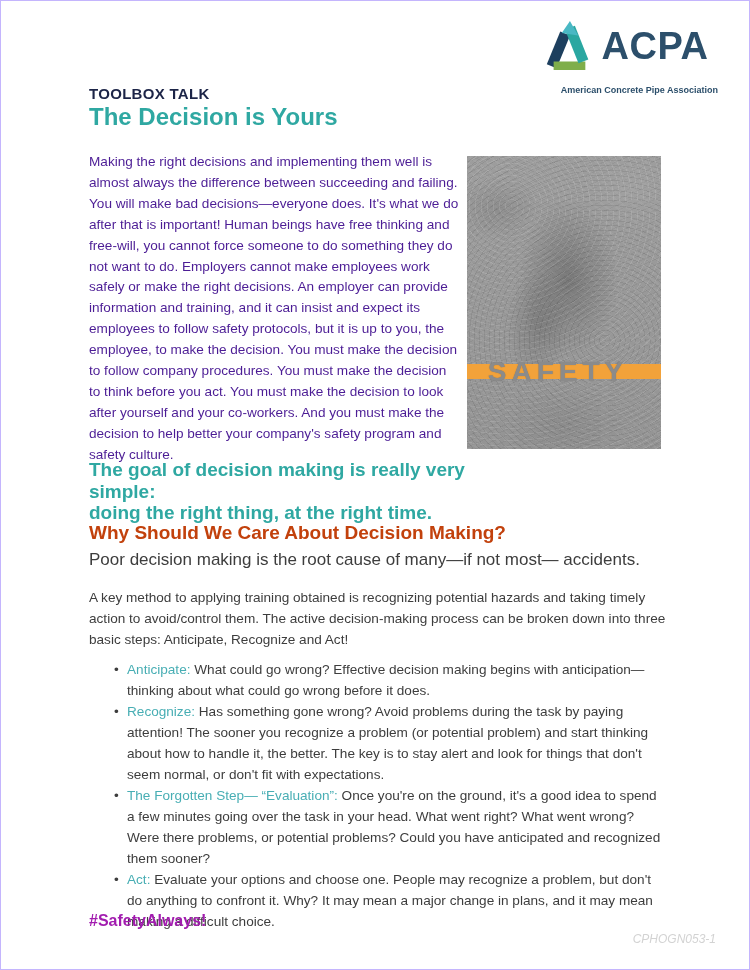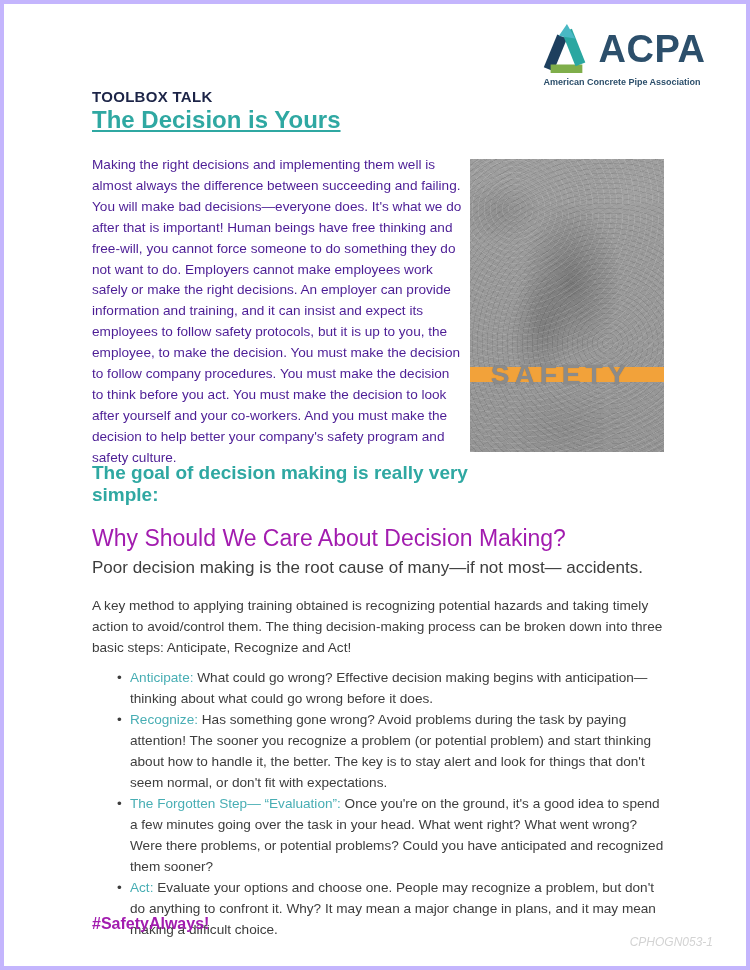--- a/index.html
+++ b/index.html
@@ -7,21 +7,21 @@
   body {
     font-family: "Liberation Sans", sans-serif;
     width: 750px;
     margin: 0 auto;
   }
   .page {
     position: relative;
     width: 750px;
     height: 970px;
     background: #ffffff;
-    border: 4px solid #c4b5fd;
+    border: 1px solid #c4b5fd;
     overflow: hidden;
   }
 
   
   .logo {
     position: absolute;
     top: 20px;
     right: 31px;
     width: 186px;
     text-align: center;
@@ -33,45 +33,45 @@
     gap: 6px;
   }
   .logo-acronym {
     font-size: 38px;
     font-weight: bold;
     letter-spacing: 0.5px;
     color: #2c4f6b;
     line-height: 1;
   }
   .logo-tagline {
-    margin-top: 3px;
+    margin-top: 14px;
     font-size: 9px;
     font-weight: bold;
     color: #2c4f6b;
     white-space: nowrap;
+    text-align: right;
   }
 
   
   .kicker {
     position: absolute;
     left: 88px;
     top: 84px;
     font-size: 15px;
     font-weight: bold;
     letter-spacing: 0.3px;
     color: #1c2447;
   }
   .page-title {
     position: absolute;
     left: 88px;
     top: 102px;
     font-size: 24px;
     font-weight: bold;
     color: #2fa8a2;
-    text-decoration: underline;
   }
 
   
   .intro-text {
     position: absolute;
     left: 88px;
     top: 151px;
     width: 370px;
     font-size: 13.6px;
     line-height: 20.9px;
@@ -130,23 +130,23 @@
 
   
   .main-block {
     position: absolute;
     left: 88px;
     top: 521px;
     width: 586px;
     color: #3d3d3d;
   }
   .section-heading {
-    font-size: 23px;
-    font-weight: normal;
-    color: #a21caf;
+    font-size: 19px;
+    font-weight: bold;
+    color: #c2410c;
   }
   .para-1 { margin-top: 5px; font-size: 17px; line-height: 21px; }
   .para-2 { margin-top: 17px; font-size: 13.6px; line-height: 21px; }
   .bullets {
     list-style: none;
     margin: 9px;
     padding-left: 16px;
     font-size: 13.6px;
     line-height: 21px;
   }
@@ -198,32 +198,33 @@
     <div class="logo-tagline">American Concrete Pipe Association</div>
   </div>
 
   <div class="kicker">TOOLBOX TALK</div>
   <h1 class="page-title">The Decision is Yours</h1>
 
   <p class="intro-text">Making the right decisions and implementing them well is almost always the difference between succeeding and failing. You will make bad decisions—everyone does. It's what we do after that is important! Human beings have free thinking and free-will, you cannot force someone to do something they do not want to do. Employers cannot make employees work safely or make the right decisions. An employer can provide information and training, and it can insist and expect its employees to follow safety protocols, but it is up to you, the employee, to make the decision. You must make the decision to follow company procedures. You must make the decision to think before you act. You must make the decision to look after yourself and your co-workers. And you must make the decision to help better your company's safety program and safety culture.</p>
 
   <div class="callout">
     <div>The goal of decision making is really very simple:</div>
+    <div>doing the right thing, at the right time.</div>
   </div>
 
   <div class="photo">
     <div class="photo-band">
       <span class="photo-band-text">SAFETY</span>
     </div>
   </div>
 
   <div class="main-block">
     <h2 class="section-heading">Why Should We Care About Decision Making?</h2>
     <p class="para-1">Poor decision making is the root cause of many—if not most— accidents.</p>
-    <p class="para-2">A key method to applying training obtained is recognizing potential hazards and taking timely action to avoid/control them. The thing decision-making process can be broken down into three basic steps: Anticipate, Recognize and Act!</p>
+    <p class="para-2">A key method to applying training obtained is recognizing potential hazards and taking timely action to avoid/control them. The active decision-making process can be broken down into three basic steps: Anticipate, Recognize and Act!</p>
     <ul class="bullets">
       <li>
         <span class="bullet-label">Anticipate:</span>
         <span>What could go wrong? Effective decision making begins with anticipation— thinking about what could go wrong before it does.</span>
       </li>
       <li>
         <span class="bullet-label">Recognize:</span>
         <span>Has something gone wrong? Avoid problems during the task by paying attention! The sooner you recognize a problem (or potential problem) and start thinking about how to handle it, the better. The key is to stay alert and look for things that don't seem normal, or don't fit with expectations.</span>
       </li>
       <li>

